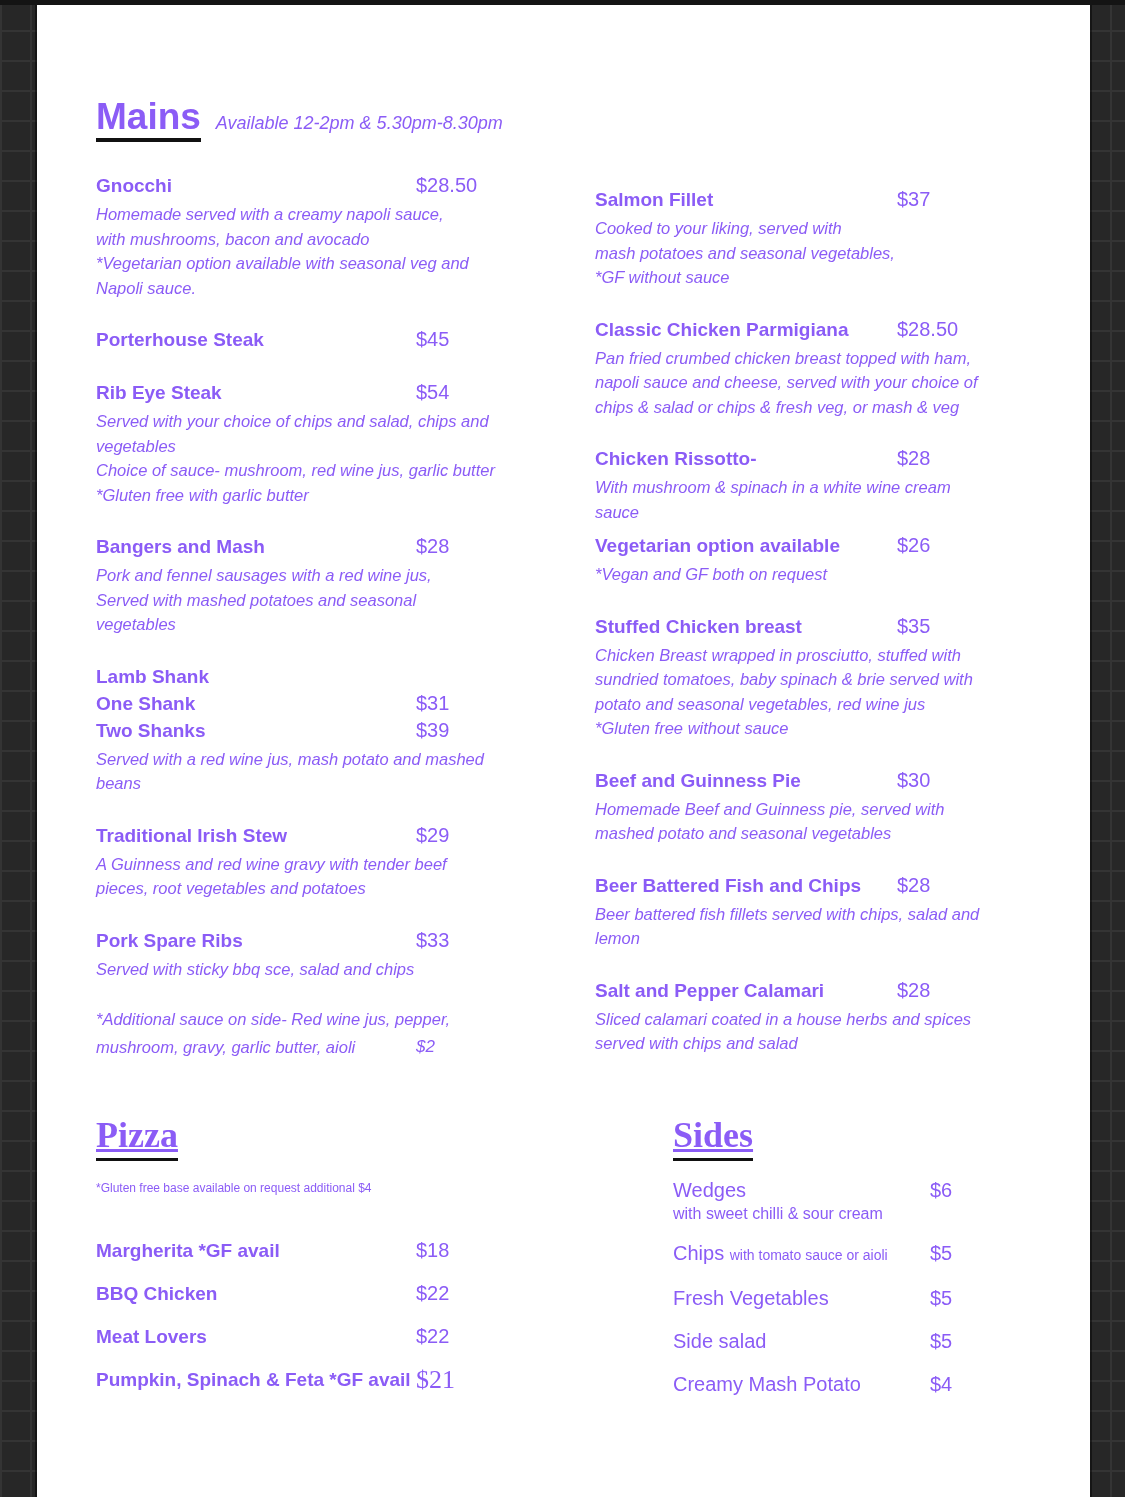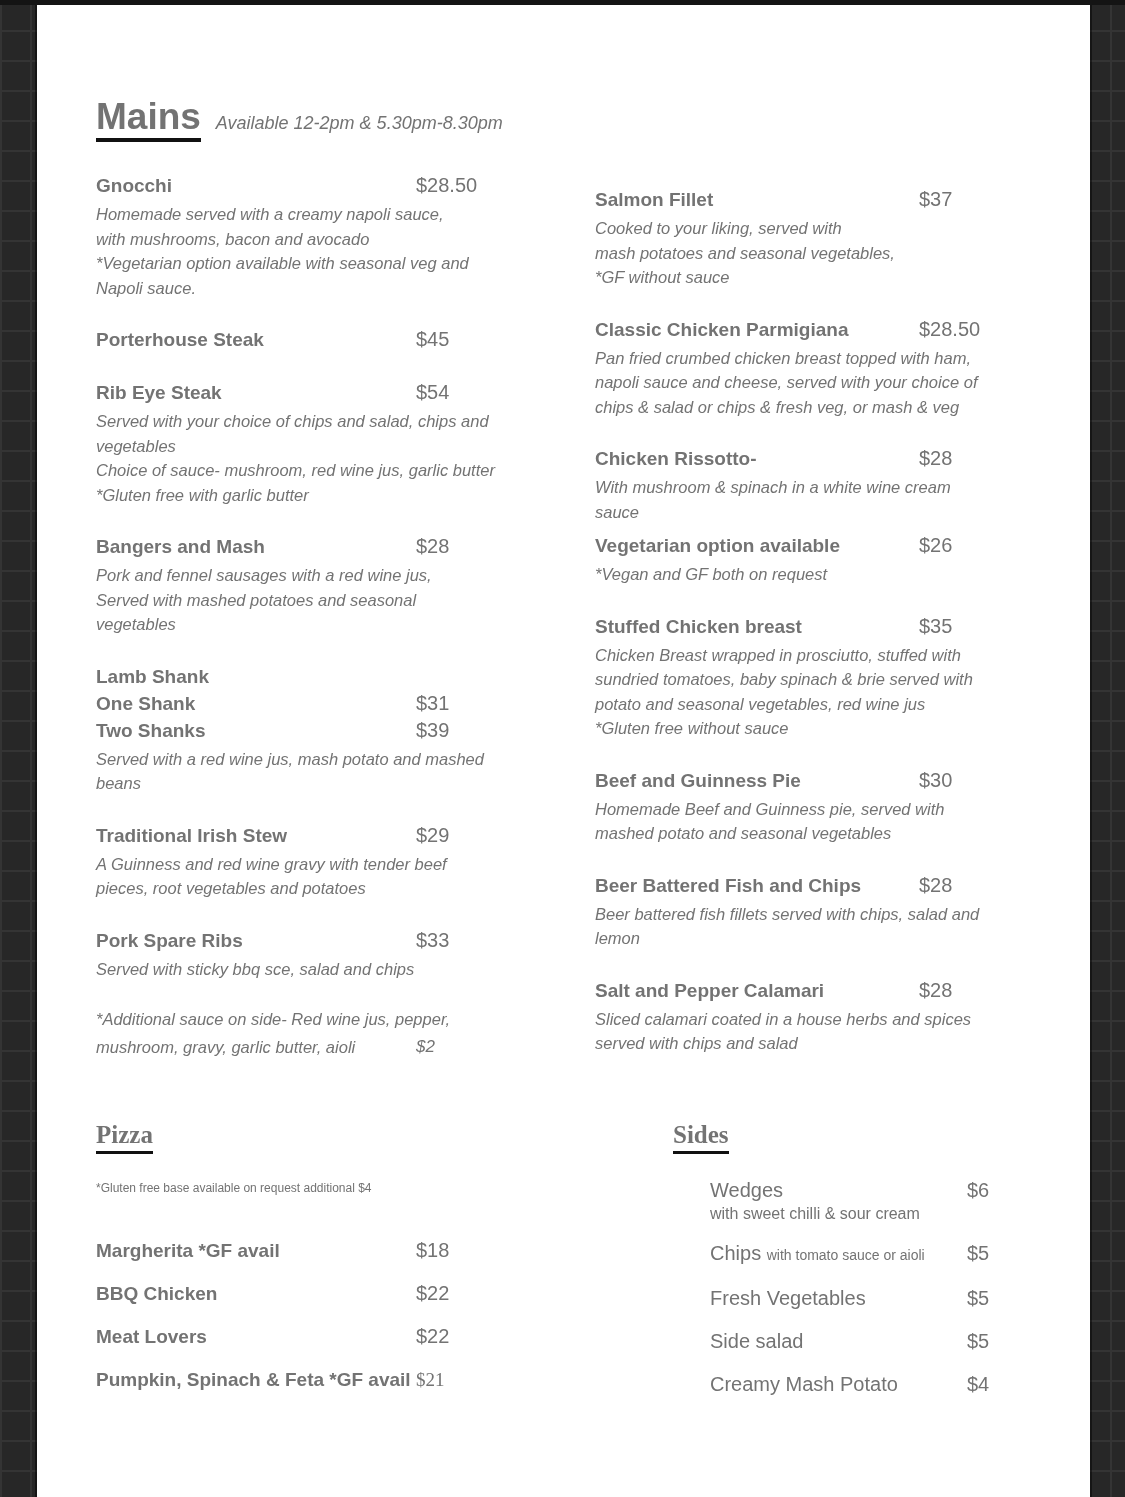--- a/index.html
+++ b/index.html
@@ -1,55 +1,55 @@
 <!DOCTYPE html>
 <html><head>
 <meta charset="utf-8">
 <style>
   html,body{margin:0;padding:0;background:#262626;}
   .screen{position:relative;width:1125px;height:1497px;overflow:hidden;
     background-color:#272727;
     background-image:linear-gradient(#343434 2px,transparent 2px),
                      linear-gradient(90deg,#343434 2px,transparent 2px);
     background-size:30px 30px;
-    font-family:"Liberation Sans",sans-serif;color:#737373;}
+    font-family:"Liberation Sans",sans-serif;color:#8b5cf6;}
   .top-strip{position:absolute;top:0;left:0;right:0;height:5px;background:#141414;}
   .page{position:absolute;top:5px;left:37px;width:1053px;bottom:0;background:#ffffff;
     box-shadow:-2px 0 0 rgba(0,0,0,.45), 2px 0 0 rgba(0,0,0,.45);
     padding:90px 0 40px 59px;box-sizing:border-box;}
   
   .mains-head{margin-bottom:26px;line-height:44px;white-space:nowrap;}
   .mains-title{font-size:37px;font-weight:700;border-bottom:4px solid #111;padding-bottom:1px;}
   .avail{font-style:italic;font-size:18px;margin-left:15px;}
   
   .columns{display:flex;align-items:flex-start;min-height:880px;}
   .col-left{flex:0 0 499px;}
   .col-right{flex:1;padding-top:14px;padding-right:32px;}
   .item{margin-bottom:26px;}
   .item.tight{margin-bottom:8px;}
   .item.gap-top{margin-top:12px;}
   .name-row{position:relative;font-size:19px;font-weight:700;line-height:27px;}
   .price{position:absolute;top:0;font-weight:400;font-size:20px;font-style:normal;}
   .col-left .price,.pizza-col .price{left:320px;}
-  .col-right .price{left:324px;}
+  .col-right .price{left:302px;}
   .sides-col .price{left:257px;}
   .desc{font-style:italic;font-size:16.5px;line-height:24.5px;margin-top:3px;white-space:pre-line;}
   .desc .price{font-style:italic;font-size:17px;}
   .desc-row{position:relative;}
   
   .bottom-row{display:flex;margin-top:30px;}
   .pizza-col{flex:0 0 499px;}
   .sides-col{flex:1;padding-left:78px;}
-  .section-title{font-family:"Liberation Serif",serif;font-size:25px;font-weight:700;line-height:40px;}
+  .section-title{font-family:"Liberation Serif",serif;font-size:36px;font-weight:700;line-height:40px;text-decoration:underline;}
   .section-title .ul{border-bottom:3px solid #111;padding-bottom:3px;}
   .pizza-note{font-size:12px;margin-top:26px;}
   .pizza-items{margin-top:42px;}
   .p-item{position:relative;font-size:19px;font-weight:700;line-height:27px;margin-bottom:16px;}
-  .serif-price{font-family:"Liberation Serif",serif;font-size:19px;}
-  .sides-items{margin-top:22px;margin-left:37px;}
+  .serif-price{font-family:"Liberation Serif",serif;font-size:26px;}
+  .sides-items{margin-top:22px;}
   .s-item{position:relative;font-size:20px;font-weight:400;line-height:27px;margin-bottom:16px;}
   .s-item .inline-note{font-size:14px;}
   .s-item.has-sub{margin-bottom:0;}
   .side-sub{font-size:16px;line-height:20px;margin-bottom:16px;}
 </style>
 </head>
 <body>
 
 <div class="screen">
   <div class="top-strip"></div>

